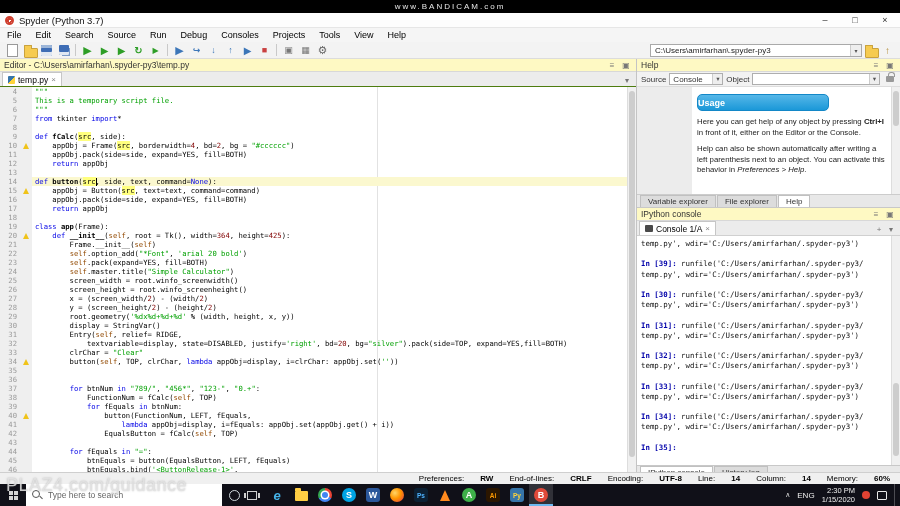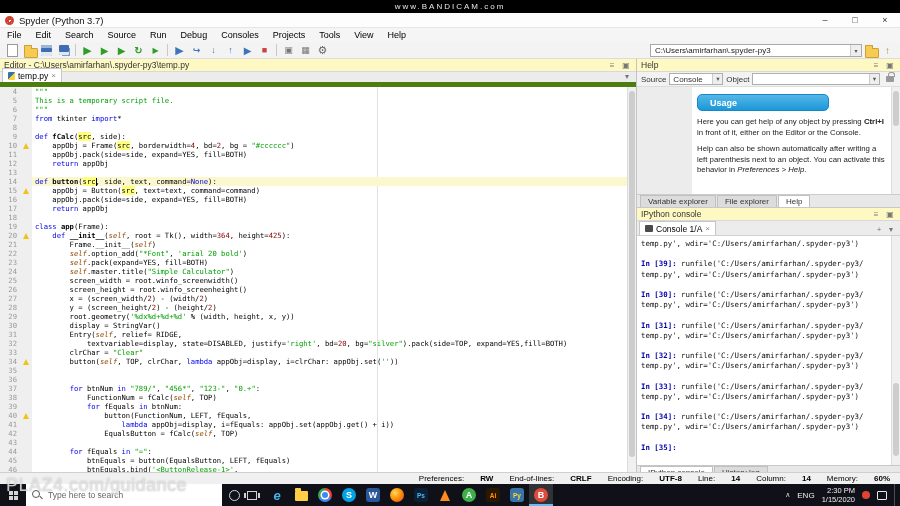--- a/index.html
+++ b/index.html
@@ -56,36 +56,36 @@
 
 .main{position:absolute;left:0;top:59px;width:900px;height:413px;display:flex;}
 .pane-header{height:13px;flex:0 0 13px;background:#fef9c3;border-bottom:1px solid #d8d8d8;
   display:flex;align-items:center;font-size:8.5px;color:#333;padding:0 4px;}
 .ph-title{flex:1;overflow:hidden;white-space:nowrap;}
 .ph-icons{display:flex;gap:2px;}
 .sm-icon{font-size:8px;color:#777;width:12px;height:11px;display:flex;align-items:center;justify-content:center;}
 
 
 .editor-pane{width:637px;height:100%;display:flex;flex-direction:column;background:#fff;border-right:1px solid #c4c4c4;}
-.tabbar{height:15px;flex:0 0 15px;background:#ececec;border-bottom:5px solid #4d7c0f;display:flex;align-items:flex-end;padding-left:2px;}
+.tabbar{height:15px;flex:0 0 15px;background:#ececec;border-bottom:1px solid #4d7c0f;display:flex;align-items:flex-end;padding-left:2px;}
 .tab{display:flex;align-items:center;gap:3px;background:#fff;border:1px solid #c6c6c6;border-bottom:none;padding:1px 5px;font-size:8.5px;height:14px;}
 .pyfile-icon{width:7px;height:8px;background:linear-gradient(135deg,#3775a9 50%,#ffd43b 50%);border-radius:1px;}
 .tab .x{color:#888;font-size:8px;}
 .tabbar-right{margin-left:auto;display:flex;align-items:center;padding-right:3px;}
 .code-area{flex:1;position:relative;background:#fff;font-family:"DejaVu Sans Mono","Liberation Mono",monospace;font-size:7.2px;overflow:hidden;}
 .edge-line{position:absolute;top:0;bottom:0;left:calc(35px + 79ch);width:1px;background:#e2e2e2;}
 #code-lines{position:relative;}
 .crow{display:flex;height:9px;line-height:9px;}
 .ln{flex:0 0 20px;text-align:right;padding-right:3px;color:#999;background:#efefef;}
 .mkcol{flex:0 0 12px;background:#efefef;display:flex;align-items:center;justify-content:center;}
 .warn-tri{width:0;height:0;border-left:3.5px solid transparent;border-right:3.5px solid transparent;border-bottom:6.5px solid #f0c319;display:block;}
 .codetext{flex:1;white-space:pre;padding-left:3px;position:relative;overflow:hidden;}
 .crow.cur .codetext{background:#fbf8cf;}
 .kw{color:#0000e6;}.str{color:#00a000;}.num{color:#800000;}
-.inst{color:#924900;font-style:italic;}.defn{font-weight:bold;}
+.inst{color:#924900;}.defn{font-weight:bold;}
 .occ{background:#ffff7f;}
 .caret{position:absolute;top:.5px;width:1px;height:8px;background:#000;}
 .vscroll{position:absolute;top:0;right:0;bottom:0;width:9px;background:#f0f0f0;border-left:1px solid #ddd;}
 .vthumb{position:absolute;left:1px;right:1px;background:#cdcdcd;border-radius:3px;}
 .thumb-editor{top:1%;height:95%;}
 .thumb-help{top:4%;height:32%;}
 .thumb-console{top:64%;height:32%;}
 
 
 .right-col{flex:1;display:flex;flex-direction:column;background:#f0f0f0;}
@@ -93,21 +93,21 @@
 .source-row{flex:0 0 15px;background:#f2f2f2;display:flex;align-items:center;font-size:8px;gap:3px;padding:0 4px;border-bottom:1px solid #ddd;color:#333;}
 .combo{background:#fff;border:1px solid #aeaeae;height:12px;display:flex;align-items:center;font-size:8px;padding-left:3px;}
 .combo .arrow{margin-left:auto;width:10px;height:100%;border-left:1px solid #ccc;display:flex;align-items:center;justify-content:center;font-size:5.5px;color:#555;background:#eee;}
 .combo.source{width:54px;}
 .combo.object{flex:1;}
 .lock{width:8px;height:6px;background:#999;border-radius:1px;position:relative;margin:0 2px 0 3px;}
 .lock::before{content:"";position:absolute;top:-4px;left:1.5px;width:5px;height:4px;border:1.3px solid #999;border-bottom:none;border-radius:3px 3px 0 0;}
 .help-content{flex:1;position:relative;background:#fff;overflow:hidden;border-bottom:1px solid #ccc;}
 .help-gray{position:absolute;left:0;top:0;bottom:0;width:55px;background:#ececec;}
 .usage-box{position:absolute;left:60px;top:7px;width:132px;height:17px;background:linear-gradient(#56b7e8,#1b98d8);
-  border:1px solid #1387c7;border-radius:5px;color:#fff;font-size:9px;font-weight:bold;display:flex;align-items:center;padding-left:12px;}
+  border:1px solid #1387c7;border-radius:5px;color:#fff;font-size:9px;font-weight:bold;display:flex;align-items:center;padding-left:0;}
 .help-paras{position:absolute;left:60px;right:14px;top:30px;font-size:7.8px;color:#222;line-height:1.35;}
 .help-paras p{margin-bottom:6px;}
 .explorer-tabs,.console-bottom-tabs{flex:0 0 13px;background:#e8e8e8;display:flex;align-items:flex-end;padding-left:3px;border-bottom:1px solid #c8c8c8;font-size:8px;}
 .console-bottom-tabs{flex:0 0 12px;border-bottom:none;border-top:1px solid #c8c8c8;}
 .ptab{padding:0 7px;height:12px;display:flex;align-items:center;background:#dcdcdc;border:1px solid #c0c0c0;border-bottom:none;color:#333;margin-right:1px;white-space:nowrap;}
 .ptab.active{background:#fff;}
 .console-pane{flex:1;display:flex;flex-direction:column;}
 .console-tabbar{flex:0 0 14px;background:#ececec;border-bottom:1px solid #d0d0d0;display:flex;align-items:flex-end;padding-left:2px;}
 .console-icon{width:8px;height:7px;background:#4a4a4a;border-radius:1px;}
 .console-content{flex:1;position:relative;background:#fff;font-family:"DejaVu Sans Mono","Liberation Mono",monospace;font-size:7.4px;padding:3px 12px 12px 4px;overflow:hidden;}

